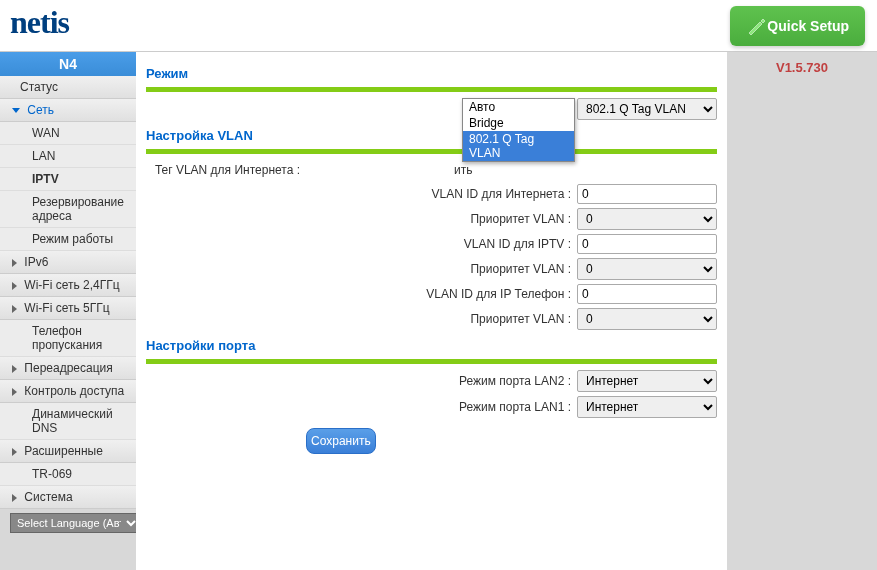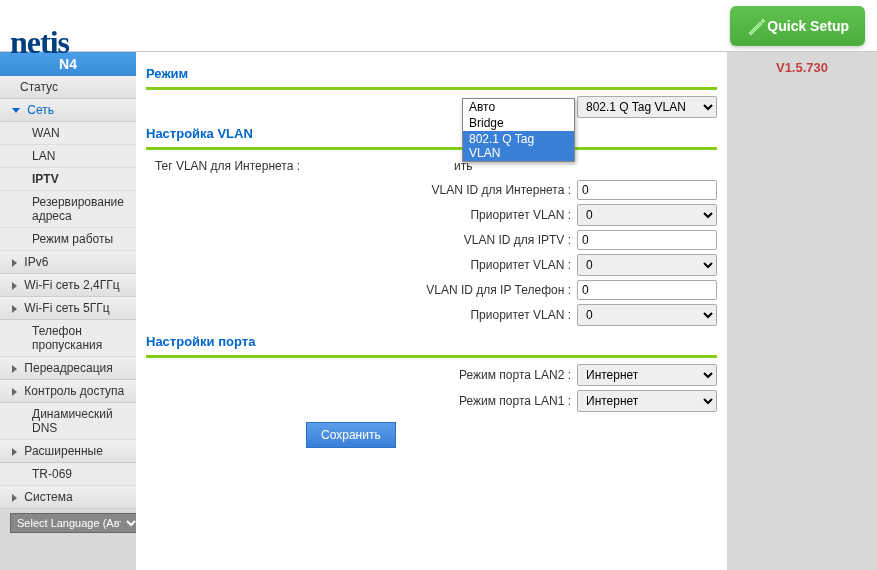--- a/index.html
+++ b/index.html
@@ -13,21 +13,21 @@
     }
     .top-bar {
       background: #fff;
       height: 52px;
       position: relative;
       border-bottom: 1px solid #ccc;
     }
     .logo {
       position: absolute;
       left: 10px;
-      top: 24px;
+      top: 4px;
       font-family: 'Times New Roman', serif;
       font-size: 32px;
       font-weight: bold;
       color: #003f7f;
       letter-spacing: -1px;
     }
     .quick-setup-btn {
       position: absolute;
       right: 12px;
       top: 6px;
@@ -135,21 +135,21 @@
     .version {
       color: #c04040;
       font-weight: bold;
       font-size: 13px;
     }
     .section-title {
       color: #0066cc;
       font-weight: bold;
       font-size: 13px;
       padding: 6px 0;
-      border-bottom: 3px solid #84cc16;
+      border-bottom: 5px solid #84cc16;
       margin-bottom: 4px;
     }
     .form-row {
       display: flex;
       align-items: center;
       padding: 2px 0;
       min-height: 24px;
       justify-content: flex-end;
     }
     .form-label {
@@ -174,22 +174,22 @@
     .form-hint {
       margin-left: 8px;
       color: #333;
       font-size: 12px;
       flex: 1;
     }
     .save-btn {
       background: linear-gradient(to bottom, #5a9fe8, #3a7fd8);
       color: #fff;
       border: 1px solid #2a6fc8;
-      border-radius: 0;
-      padding: 5px 14px;
+      border-radius: 8px;
+      padding: 5px 4px;
       font-size: 12px;
       cursor: pointer;
       margin-top: 8px;
       margin-left: 160px;
     }
     .dropdown-overlay {
       position: absolute;
       left: 326px;
       top: 46px;
       width: 113px;

